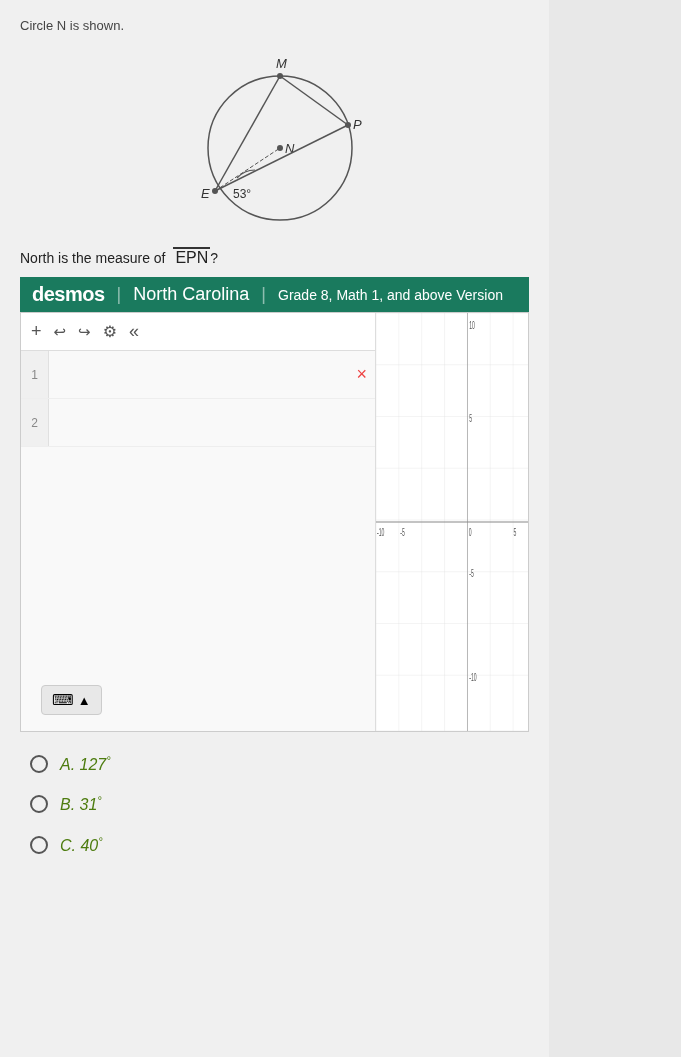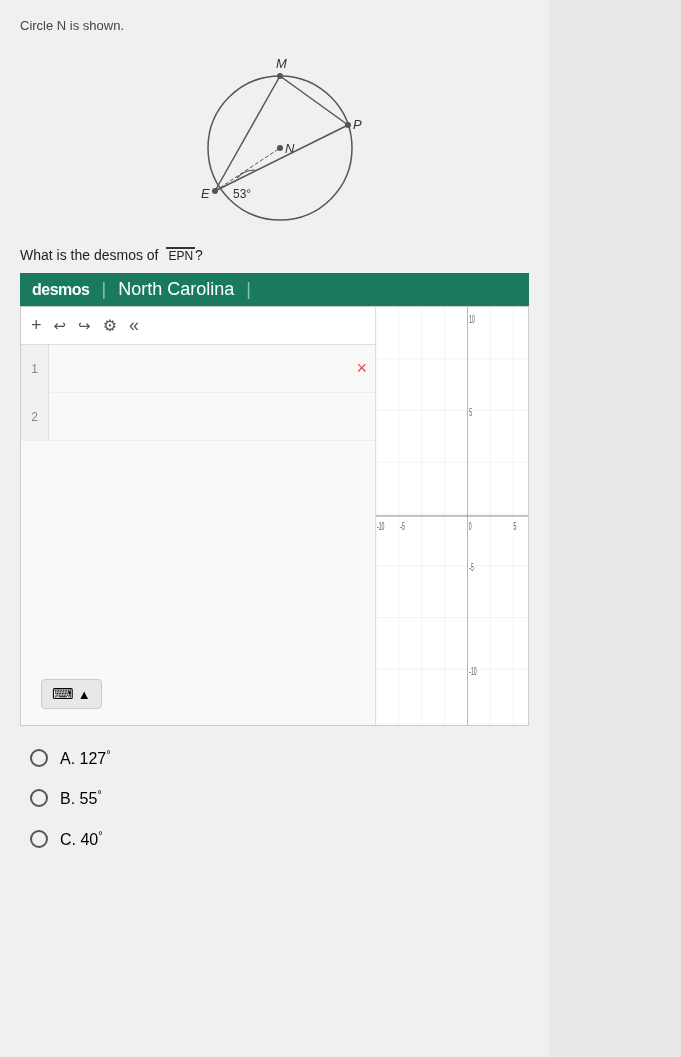--- a/index.html
+++ b/index.html
@@ -36,21 +36,21 @@
     .desmos-banner {
       background: #1a7a5e;
       color: white;
       display: flex;
       align-items: center;
       padding: 6px 12px;
       gap: 12px;
       font-size: 14px;
     }
     .desmos-logo {
-      font-size: 16px;
+      font-size: 20px;
       font-weight: bold;
       letter-spacing: -0.5px;
       color: white;
     }
     .banner-sep {
       color: rgba(255,255,255,0.5);
       font-size: 18px;
     }
     .banner-region {
       font-size: 18px;
@@ -175,21 +175,22 @@
     }
     .radio-circle {
       width: 18px;
       height: 18px;
       border: 2px solid #555;
       border-radius: 50%;
       flex-shrink: 0;
     }
     .choice-text {
       font-size: 16px;
-      color: #000000;
+      color: #4d7c0f;
+      font-style: italic;
     }
     .degree-sup {
       font-size: 11px;
       vertical-align: super;
     }
   </style>
 </head>
 <body>
 
 <div class="page-container">
@@ -219,29 +220,30 @@
 
       <line x1="50" y1="148" x2="115" y2="105" stroke="#555" stroke-width="1" stroke-dasharray="4,2"></line>
 
       <path d="M 72,135 A 25,25 0 0,1 90,127" fill="none" stroke="#555" stroke-width="1.2"></path>
 
       <text x="68" y="155" font-size="12" fill="#333">53°</text>
     </svg>
   </div>
 
   <div class="question-text">
-    <span>What is the desmos of</span>
-    <span style="display:inline-block; border-top: 2px solid #333; padding: 0 2px; font-size:12px; margin-left:4px;">EPN</span>?
+    <span>North is the measure of</span>
+    <span style="display:inline-block; border-top: 2px solid #333; padding: 0 2px; font-size:16px; margin-left:4px;">EPN</span>?
   </div>
 
   <div class="desmos-banner">
     <span class="desmos-logo">desmos</span>
     <span class="banner-sep">|</span>
     <span class="banner-region">North Carolina</span>
     <span class="banner-sep">|</span>
+    <span class="banner-grade">Grade 8, Math 1, and above Version</span>
   </div>
 
   <div class="desmos-app">
 
     <div class="expressions-panel">
 
       <div class="toolbar">
         <button class="toolbar-btn">+</button>
         <button class="toolbar-btn" style="font-size:15px;">↩</button>
         <button class="toolbar-btn" style="font-size:15px;">↪</button>
@@ -315,21 +317,21 @@
   <div class="answer-choices">
     <div class="answer-choice">
       <div class="radio-circle"></div>
       <span class="choice-text">
         A.&nbsp;<span>127</span><span class="degree-sup">°</span>
       </span>
     </div>
     <div class="answer-choice">
       <div class="radio-circle"></div>
       <span class="choice-text">
-        B.&nbsp;<span>55</span><span class="degree-sup">°</span>
+        B.&nbsp;<span>31</span><span class="degree-sup">°</span>
       </span>
     </div>
     <div class="answer-choice">
       <div class="radio-circle"></div>
       <span class="choice-text">
         C.&nbsp;<span>40</span><span class="degree-sup">°</span>
       </span>
     </div>
   </div>
 

